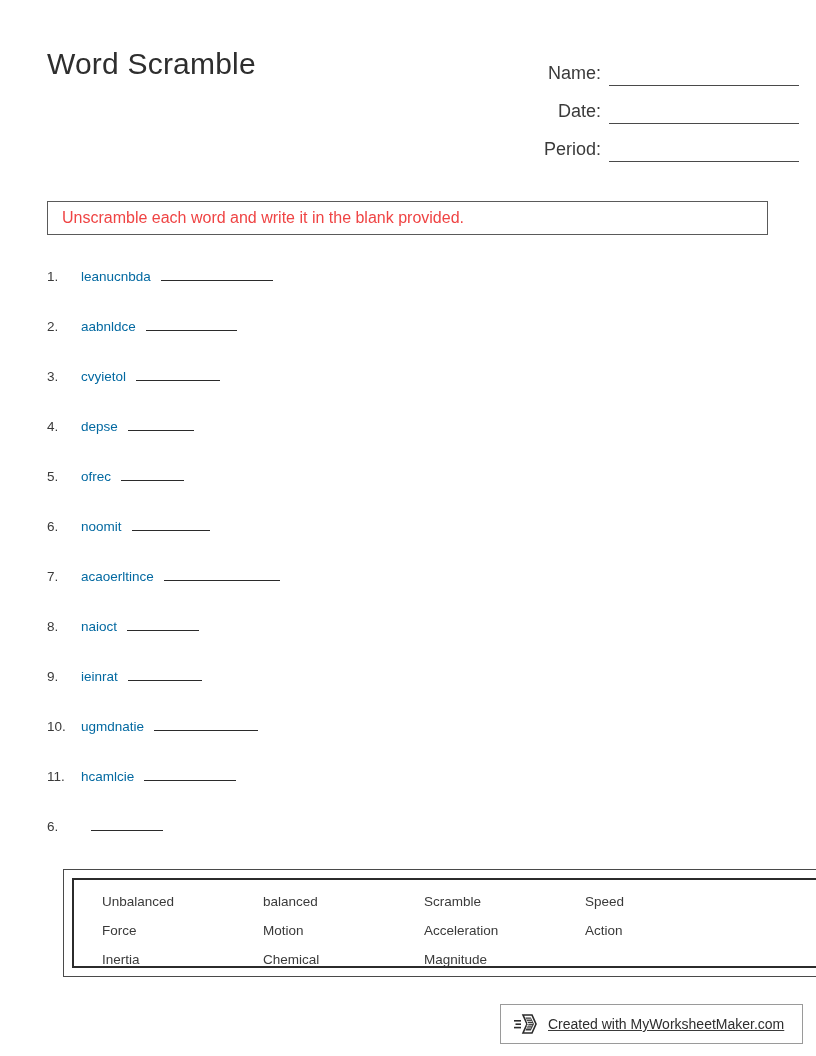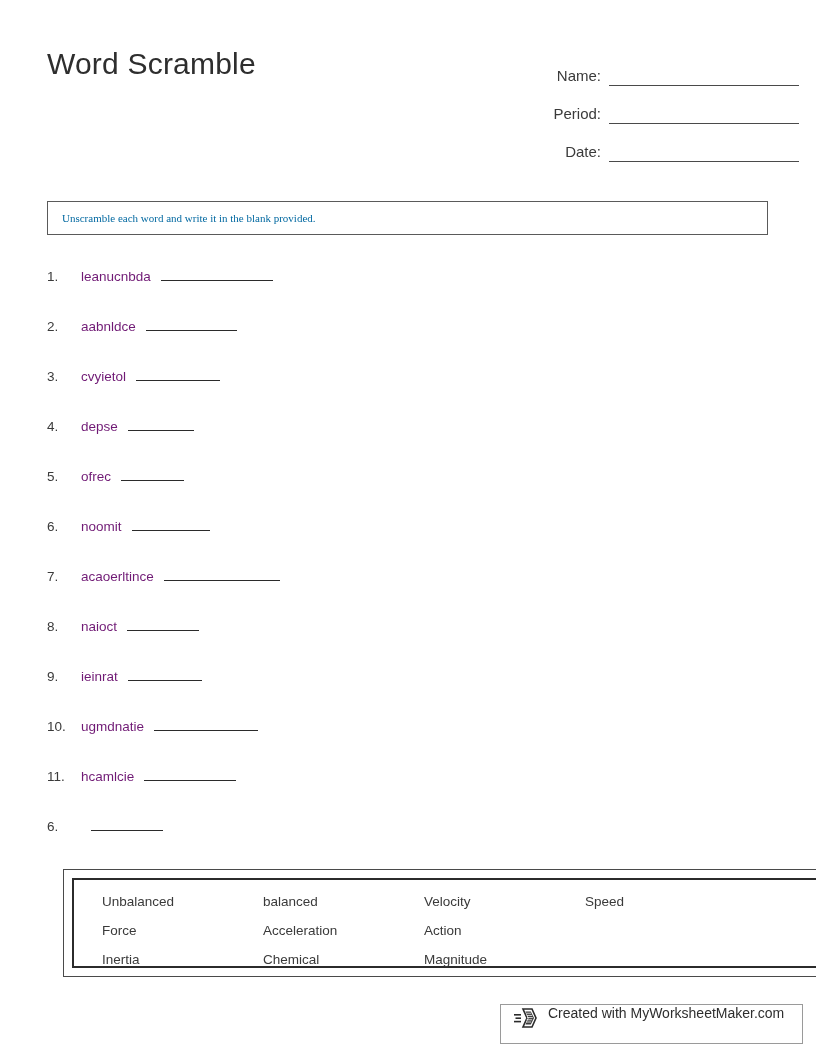--- a/index.html
+++ b/index.html
@@ -48,21 +48,21 @@
     top: 48px;
     width: 290px;
   }
   .meta-row {
     display: flex;
     align-items: flex-end;
     justify-content: flex-end;
     height: 38px;
   }
   .meta-label {
-    font-size: 15px;
+    font-size: 18px;
     color: #3a3a3a;
     text-align: right;
     padding-right: 8px;
     padding-bottom: 2px;
     white-space: nowrap;
   }
   .meta-line {
     width: 190px;
     border-bottom: 1px solid #4a4a4a;
     height: 20px;
@@ -74,24 +74,23 @@
     left: 47px;
     top: 201px;
     width: 721px;
     height: 34px;
     border: 1px solid #5a5a5a;
     box-sizing: border-box;
     display: flex;
     align-items: center;
   }
   .instruction-text {
-    font-size: 11px;
-    color: #0369a1;
+    font-size: 16px;
+    color: #ef4444;
     padding-left: 14px;
-    font-family: Liberation Serif, serif;
   }
 
   
   .question-list {
     position: absolute;
     left: 47px;
     top: 266px;
     width: 721px;
   }
   .q-row {
@@ -100,21 +99,21 @@
     align-items: baseline;
   }
   .q-num {
     width: 34px;
     font-size: 13.5px;
     color: #3a3a3a;
     flex: 0 0 auto;
   }
   .q-word {
     font-size: 13.5px;
-    color: #701a75;
+    color: #0369a1;
     white-space: nowrap;
     flex: 0 0 auto;
   }
   .q-blank {
     border-bottom: 1.6px solid #2b2b2b;
     height: 14px;
     margin-left: 10px;
     flex: 0 0 auto;
   }
 
@@ -151,21 +150,23 @@
   
   .footer-badge {
     position: absolute;
     left: 500px;
     top: 1004px;
     width: 303px;
     height: 40px;
     border: 1px solid #9a9a9a;
     box-sizing: border-box;
     display: flex;
+    align-items: center;
     background: #ffffff;
+    text-decoration: underline;
   }
   .badge-icon {
     width: 26px;
     height: 26px;
     margin-left: 13px;
     margin-right: 8px;
     flex: 0 0 auto;
     display: block;
   }
   .badge-text {
@@ -181,25 +182,25 @@
 
   <div class="header">
     <div class="title">Word Scramble</div>
 
     <div class="meta-block">
       <div class="meta-row">
         <div class="meta-label">Name:</div>
         <div class="meta-line"></div>
       </div>
       <div class="meta-row">
+        <div class="meta-label">Date:</div>
+        <div class="meta-line"></div>
+      </div>
+      <div class="meta-row">
         <div class="meta-label">Period:</div>
-        <div class="meta-line"></div>
-      </div>
-      <div class="meta-row">
-        <div class="meta-label">Date:</div>
         <div class="meta-line"></div>
       </div>
     </div>
   </div>
 
   <div class="instruction-box">
     <div class="instruction-text">Unscramble each word and write it in the blank provided.</div>
   </div>
 
   <div class="question-list" id="question-list">
@@ -263,25 +264,26 @@
         <div class="q-word"></div>
         <div class="q-blank" style="width: 72px;"></div>
       </div>
     </div>
 
   <div class="word-bank">
     <div class="word-bank-inner" id="word-bank-inner">
         <div class="wb-row">
           <div class="wb-cell">Unbalanced</div>
           <div class="wb-cell">balanced</div>
-          <div class="wb-cell">Velocity</div>
+          <div class="wb-cell">Scramble</div>
           <div class="wb-cell">Speed</div>
         </div>
         <div class="wb-row">
           <div class="wb-cell">Force</div>
+          <div class="wb-cell">Motion</div>
           <div class="wb-cell">Acceleration</div>
           <div class="wb-cell">Action</div>
         </div>
         <div class="wb-row">
           <div class="wb-cell">Inertia</div>
           <div class="wb-cell">Chemical</div>
           <div class="wb-cell">Magnitude</div>
           <div class="wb-cell"></div>
         </div>
       </div>

